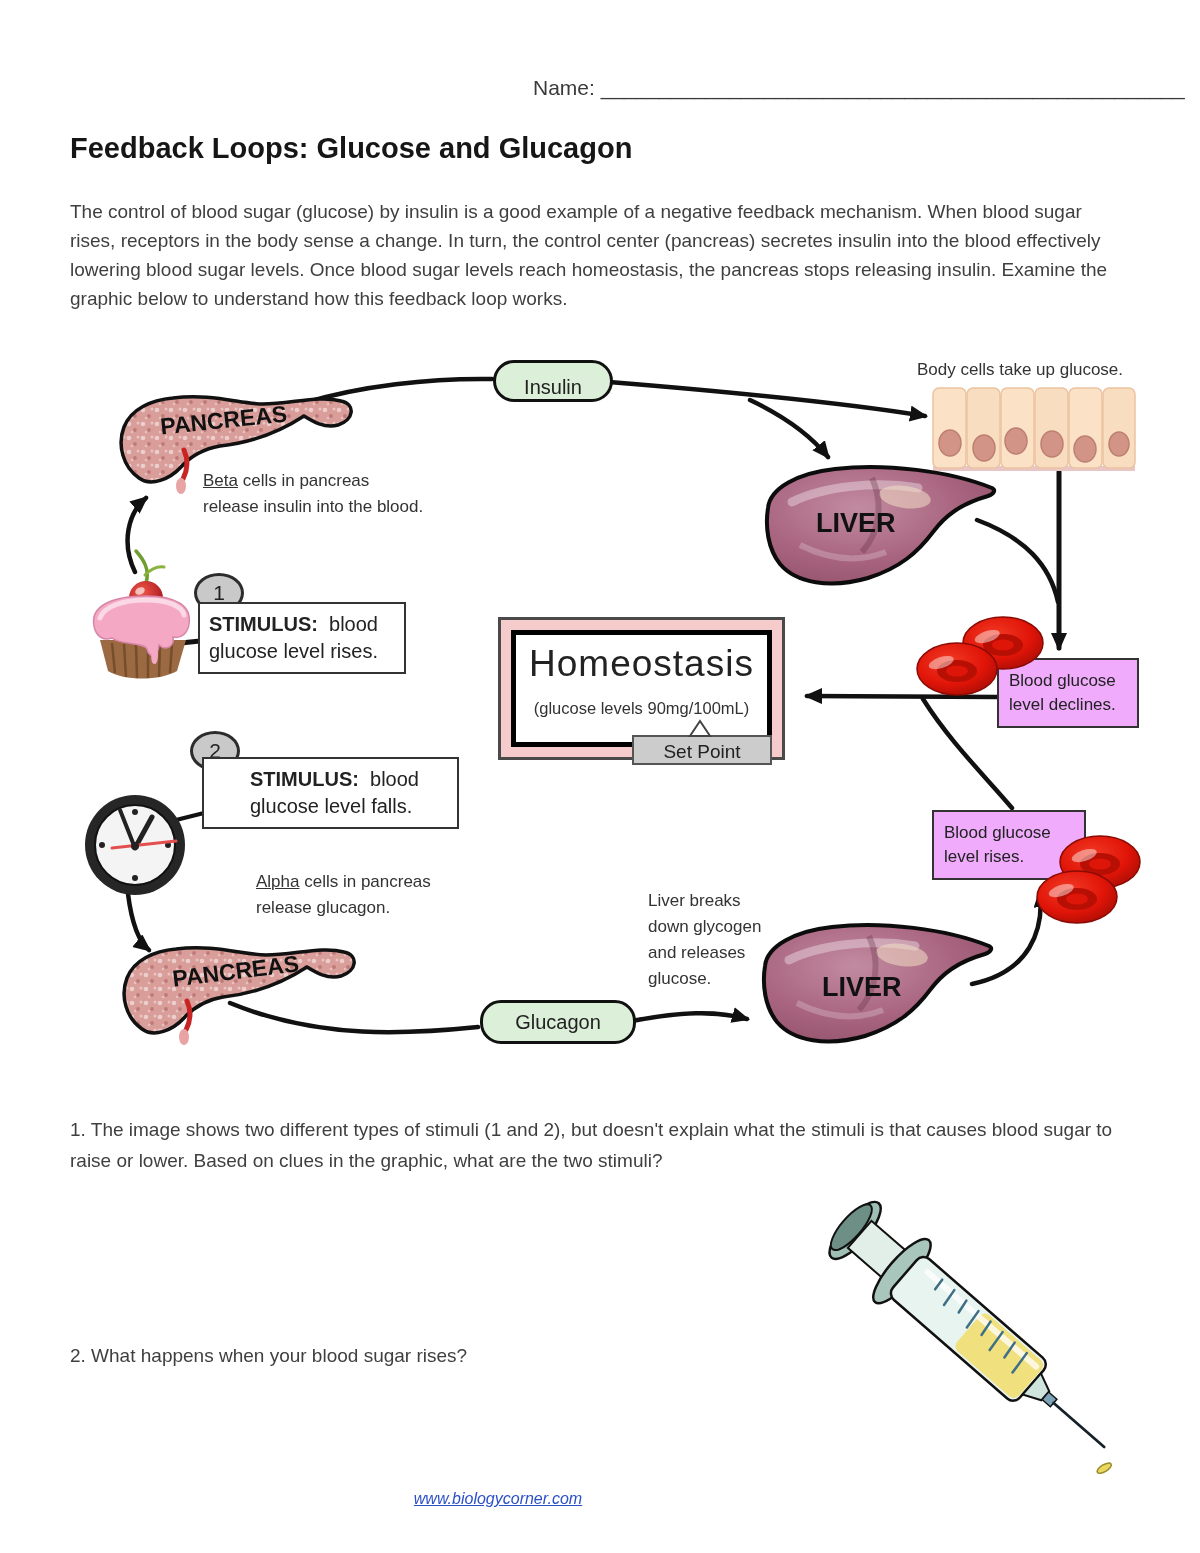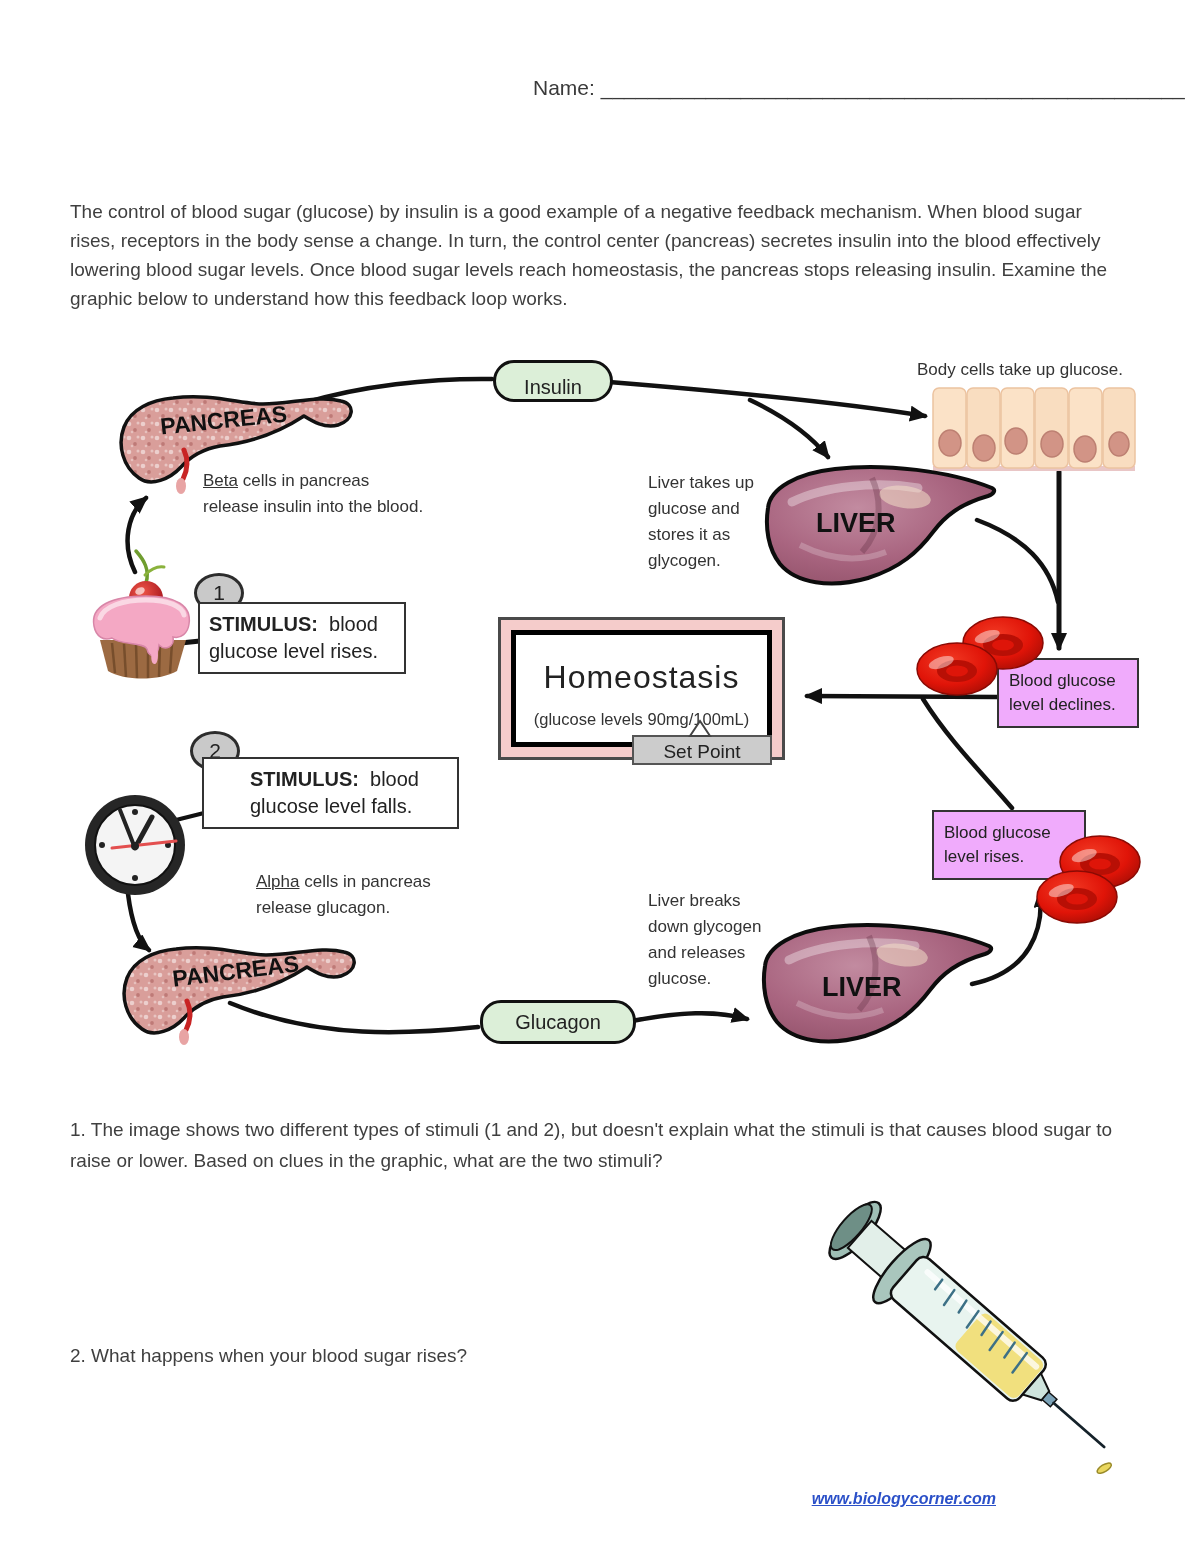--- a/index.html
+++ b/index.html
@@ -4,21 +4,21 @@
 <style>
   html,body{margin:0;padding:0;background:#ffffff;}
   .page{position:relative;width:1200px;height:1553px;background:#fff;overflow:hidden;
         font-family:"Liberation Sans", sans-serif;color:#3d3d3d;}
   .abs{position:absolute;}
   .name-row{left:533px;top:76px;font-size:21px;color:#3a3a3a;white-space:nowrap;}
   .title{left:70px;top:132px;font-size:29px;font-weight:bold;color:#161616;}
   .para{left:70px;top:197px;width:1062px;font-size:19px;line-height:29px;color:#3f3f3f;}
   .q{left:70px;width:1058px;font-size:19px;line-height:31px;color:#3f3f3f;}
   .q1{top:1098px;margin-top:16px;} .q2{top:1340px;}
-  .footer{left:0;top:1490px;width:996px;text-align:right;font-size:16px;font-weight:bold;}
+  .footer{left:0;top:1490px;width:996px;text-align:center;font-size:16px;}
   .footer a{color:#2b50c8;font-style:italic;text-decoration:underline;}
   svg.layer{position:absolute;left:0;top:0;}
   .z1{z-index:1;} .z3{z-index:3;}
   .pill{z-index:2;background:#dcefd8;border:3px solid #111;border-radius:21px;
         display:flex;align-items:center;justify-content:center;font-size:20px;color:#222;}
   .pill-insulin{left:493px;top:360px;width:114px;height:36px;align-items:flex-end;}
   .pill-glucagon{left:480px;top:1000px;width:150px;height:38px;}
   .badge{z-index:2;width:44px;height:34px;border-radius:50%;background:#c9c9c9;border:3px solid #2c2c2c;
          display:flex;align-items:center;justify-content:center;font-size:21px;color:#222;}
   .badge1{left:194px;top:573px;} .badge2{left:190px;top:731px;}
@@ -36,21 +36,21 @@
   .panc-top-label{left:160px;top:407px;font-size:23px;transform:rotate(-6deg);}
   .panc-bot-label{left:172px;top:958px;font-size:23px;transform:rotate(-7deg);}
   .liver-top-label{left:816px;top:508px;font-size:27px;}
   .liver-bot-label{left:822px;top:972px;font-size:27px;}
   .gbox{z-index:2;background:#f0abfc;border:2px solid #333;color:#222;font-size:17px;line-height:24px;padding:9px 10px;}
   .declines{left:997px;top:658px;width:118px;}
   .rises{left:932px;top:810px;width:130px;}
   .homeo{z-index:2;left:498px;top:617px;width:281px;height:137px;background:#f5cccb;border:3px solid #4a4a4a;}
   .homeo-inner{position:absolute;left:10px;top:10px;right:10px;bottom:10px;background:#fff;border:5px solid #000;
                text-align:center;}
-  .homeo-title{margin-top:24px;font-size:32px;color:#222;letter-spacing:1px;}
+  .homeo-title{margin-top:8px;font-size:37px;color:#222;letter-spacing:1px;}
   .homeo-sub{margin-top:14px;font-size:16.5px;color:#333;}
   .setpoint{z-index:2;left:632px;top:735px;width:136px;height:26px;background:#cccccc;border:2px solid #555;
             display:flex;align-items:flex-end;justify-content:center;font-size:19px;color:#222;}
   .u{text-decoration:underline;}
 </style>
 </head>
 <body>
 
 <div class="page">
 
@@ -220,20 +220,21 @@
       <line x1="265" y1="28" x2="332" y2="28" stroke="#15222a" stroke-width="2.8" stroke-linecap="round"></line>
       <ellipse cx="346" cy="44" rx="3.5" ry="8" fill="#ead75f" stroke="#9a8b2a" stroke-width="1.5" transform="rotate(18 346 44)"></ellipse>
     </g>
   </svg>
 
   <div class="abs name-row">
     <span>Name:</span>
     <span>__________________________________________________</span>
   </div>
 
+  <div class="abs title">Feedback Loops: Glucose and Glucagon</div>
 
   <div class="abs para">The control of blood sugar (glucose) by insulin is a good example of a negative feedback mechanism. When blood sugar rises, receptors in the body sense a change. In turn, the control center (pancreas) secretes insulin into the blood effectively lowering blood sugar levels. Once blood sugar levels reach homeostasis, the pancreas stops releasing insulin. Examine the graphic below to understand how this feedback loop works.</div>
 
   <div class="abs pill pill-insulin">
     <span>Insulin</span>
   </div>
   <div class="abs pill pill-glucagon">
     <span>Glucagon</span>
   </div>
 
@@ -247,26 +248,20 @@
   <div class="abs caption beta-cap">
     <span class="u">Beta</span><span> cells in pancreas</span><br>
     <span>release insulin into the blood.</span>
   </div>
 
   <div class="abs caption alpha-cap">
     <span class="u">Alpha</span><span> cells in pancreas</span><br>
     <span>release glucagon.</span>
   </div>
 
-  <div class="abs caption livertakes-cap">
-    <div>Liver takes up</div>
-    <div>glucose and</div>
-    <div>stores it as</div>
-    <div>glycogen.</div>
-  </div>
 
   <div class="abs caption liverbreaks-cap">
     <div>Liver breaks</div>
     <div>down glycogen</div>
     <div>and releases</div>
     <div>glucose.</div>
   </div>
 
   <div class="abs badge badge1">
     <span>1</span>

